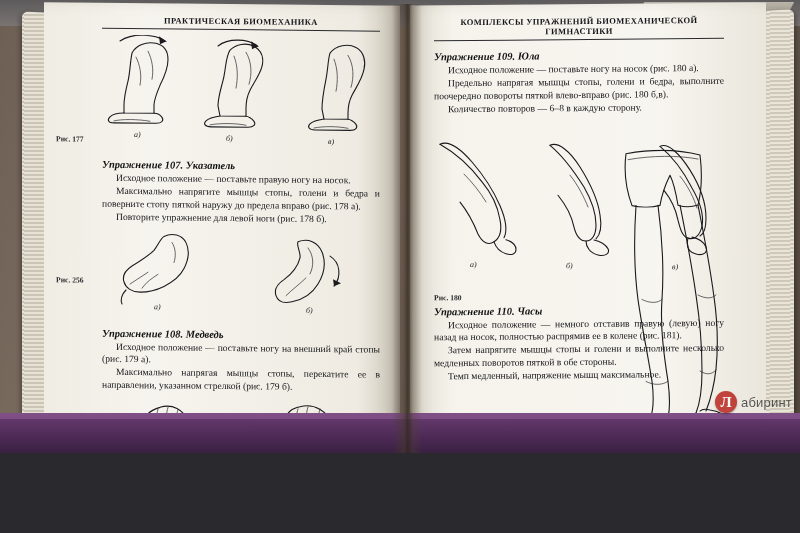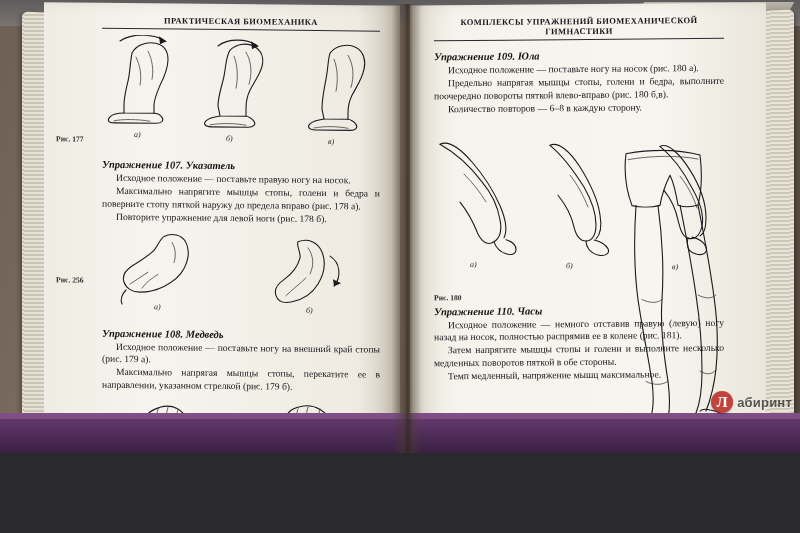--- a/index.html
+++ b/index.html
@@ -185,21 +185,21 @@
     color: #fff;
     font-family: "Liberation Serif", serif;
     font-size: 15px;
     font-weight: bold;
     display: flex; align-items: center; justify-content: center;
     box-shadow: 0 1px 2px rgba(0,0,0,.4);
   }
   .wm-text {
     font-family: "Liberation Sans", sans-serif;
     font-size: 13px;
-    font-weight: bold;
+    font-weight: normal;
     color: #3b3b3b;
     text-shadow: 0 1px 0 rgba(255,255,255,.35);
     letter-spacing: .2px;
   }
   .book-side {
     position: absolute;
     left: 596px;
     top: -2px;
     width: 150px;
     height: 16px;

